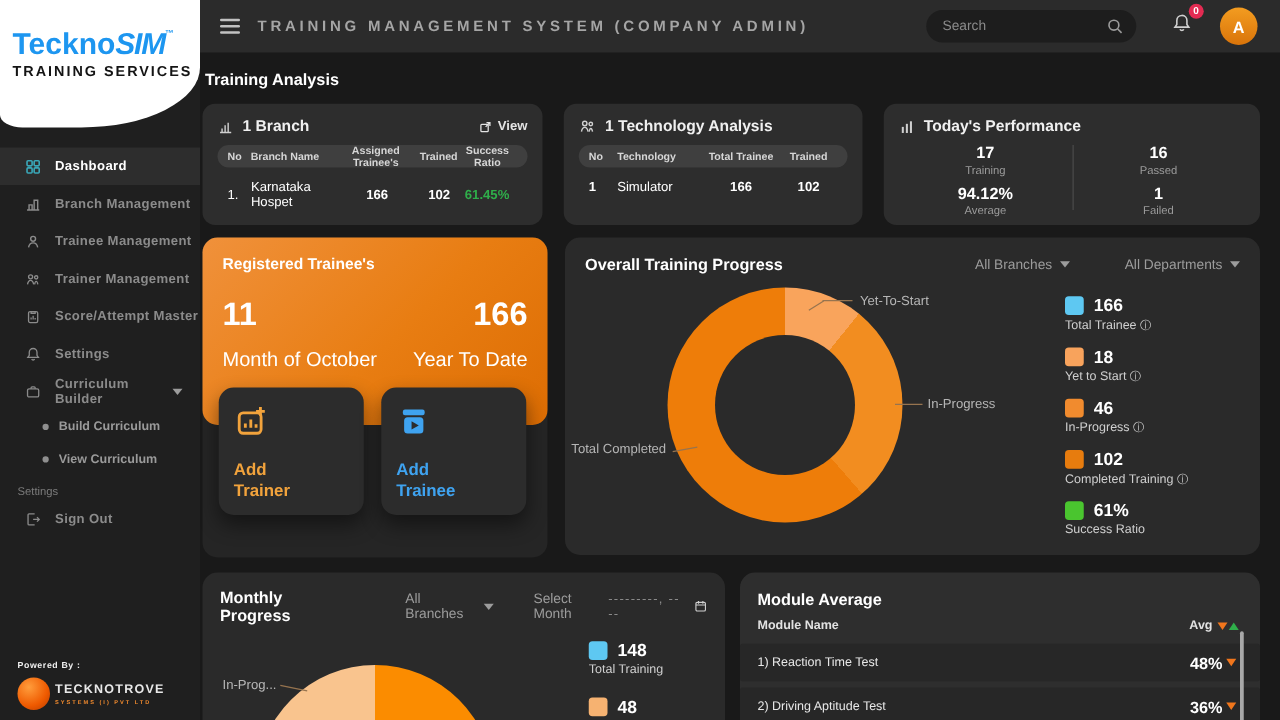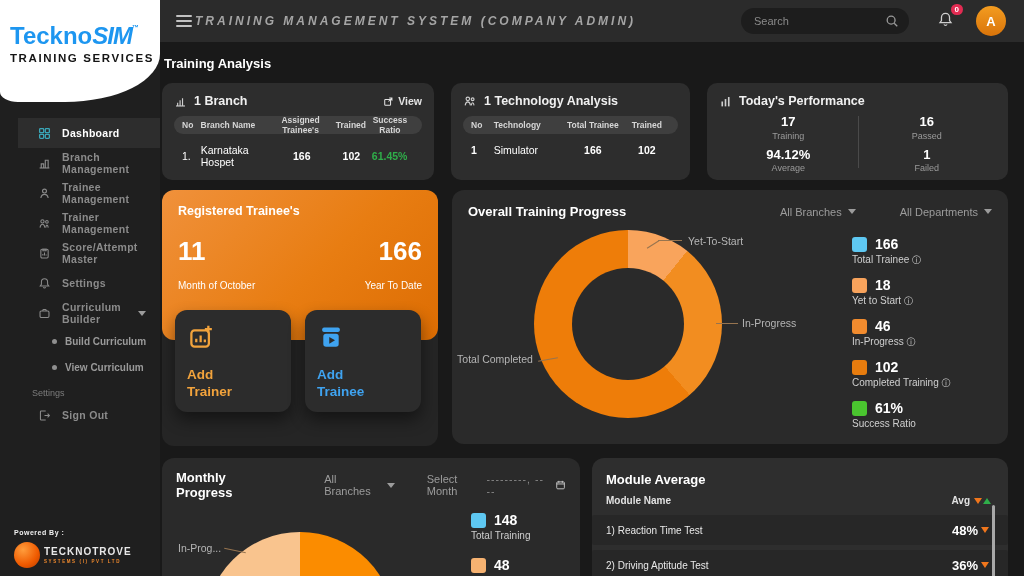--- a/index.html
+++ b/index.html
@@ -10,21 +10,21 @@
   
   .sidebar{position:absolute;left:0;top:0;width:160px;height:576px;background:#1f1f1f;z-index:5;}
   .logo-card{position:relative;width:160px;height:102px;background:#ffffff;
              border-bottom-right-radius:95px 48px;border-bottom-left-radius:18px 10px;
              padding:24px 0 0 10px;}
   .logo-line{font-size:24px;font-weight:800;color:#1d96f0;line-height:1;}
   .logo-suffix{font-weight:700;font-style:italic;letter-spacing:-1px;}
   .logo-tm{font-size:7px;vertical-align:top;color:#1d96f0;}
   .logo-tagline{font-size:11.5px;font-weight:700;color:#141414;letter-spacing:1.6px;margin-top:4px;}
 
-  .nav{position:absolute;top:118px;left:0;width:160px;padding-left:18px;}
+  .nav{position:absolute;top:118px;left:0;width:160px;}
   .nav-item{display:flex;align-items:center;gap:11px;height:30px;padding-left:20px;
             color:#8b8b8b;font-size:10.5px;font-weight:700;letter-spacing:.3px;cursor:pointer;}
   .nav-item svg{flex:0 0 auto;color:#8b8b8b;}
   .nav-item.active{background:#2d2d2d;color:#ffffff;}
   .nav-item.active svg{color:#3aa7b8;}
   .nav-sub{display:flex;align-items:center;gap:8px;height:26px;padding-left:34px;
            color:#9a9a9a;font-size:10px;font-weight:700;cursor:pointer;}
   .bullet{width:5px;height:5px;border-radius:50%;background:#8f8f8f;}
   .nav-section{padding:8px 0 2px 14px;color:#7c7c7c;font-size:9px;}
   .chev{width:0;height:0;border-left:4px solid transparent;border-right:4px solid transparent;
@@ -37,21 +37,21 @@
   .vendor-ball{width:26px;height:26px;border-radius:50%;
                background:radial-gradient(circle at 35% 30%,#ff9d3c,#ef5a00 60%,#b33a00);}
   .vendor-name{font-size:10px;font-weight:700;color:#e8e8e8;letter-spacing:1px;}
   .vendor-sub{font-size:4.5px;font-weight:700;color:#f08a2e;letter-spacing:1.6px;margin-top:2px;}
 
   
   .topbar{position:absolute;left:160px;top:0;width:864px;height:42px;background:#2b2b2b;
           display:flex;align-items:center;padding:0 18px 0 16px;}
   .burger{display:flex;flex-direction:column;gap:3px;cursor:pointer;}
   .burger span{width:16px;height:2px;background:#c2c2c2;border-radius:1px;}
-  .app-title{margin-left:3px;font-size:12px;font-weight:600;letter-spacing:3px;color:#a5a5a5;font-style:italic;}
+  .app-title{margin-left:14px;font-size:12px;font-weight:600;letter-spacing:3px;color:#a5a5a5;}
   .search-wrap{margin-left:auto;position:relative;}
   .search-input{width:168px;height:26px;background:#1d1d1d;border:none;border-radius:14px;
                 color:#bbb;font-size:11px;padding:0 30px 0 13px;outline:none;font-family:inherit;}
   .search-input::placeholder{color:#8a8a8a;}
   .search-ico{position:absolute;right:10px;top:6px;}
   .bell-wrap{position:relative;margin-left:28px;cursor:pointer;}
   .badge{position:absolute;top:-7px;right:-9px;background:#e32b52;color:#fff;font-size:8px;
          font-weight:700;border-radius:6px;padding:1px 4px;line-height:1.2;}
   .avatar{margin-left:22px;width:30px;height:30px;border-radius:50%;
           background:linear-gradient(180deg,#f39c20,#d9740a);color:#fff;font-size:13px;
@@ -84,21 +84,21 @@
   .perf-lbl{font-size:9px;color:#9b9b9b;margin-bottom:5px;}
   .perf-div{position:absolute;left:50%;top:2px;width:1px;height:52px;background:#4a4a4a;}
 
   .mid-row{position:absolute;top:148px;left:0;width:846px;display:flex;gap:14px;}
   .left-panel{width:276px;height:256px;background:#252525;border-radius:12px;}
   .orange-card{height:150px;border-radius:12px;color:#fff;padding:14px 16px;
                background:linear-gradient(135deg,#f0913b 0%,#e87d12 55%,#dd6d03 100%);}
   .oc-title{font-size:12.5px;font-weight:700;}
   .oc-values{display:flex;justify-content:space-between;margin-top:20px;}
   .oc-value{font-size:26px;font-weight:700;line-height:1;}
-  .oc-labels{display:flex;justify-content:space-between;margin-top:16px;font-size:10px;}
+  .oc-labels{display:flex;justify-content:space-between;margin-top:16px;font-size:16px;}
   .btn-row{display:flex;gap:14px;padding:0 13px;margin-top:-30px;position:relative;}
   .action-btn{width:116px;height:102px;background:#2c2c2c;border-radius:12px;cursor:pointer;
               box-shadow:0 8px 16px rgba(0,0,0,.45);padding:13px 12px;}
   .action-label{margin-top:12px;font-size:13.5px;font-weight:700;line-height:1.25;width:72px;}
   .c-orange{color:#f2a33c;}
   .c-blue{color:#3fa3f0;}
 
   .overall-panel{flex:1;height:254px;background:#2a2a2a;border-radius:12px;position:relative;
                  padding:14px 16px;}
   .op-head{display:flex;align-items:center;}

